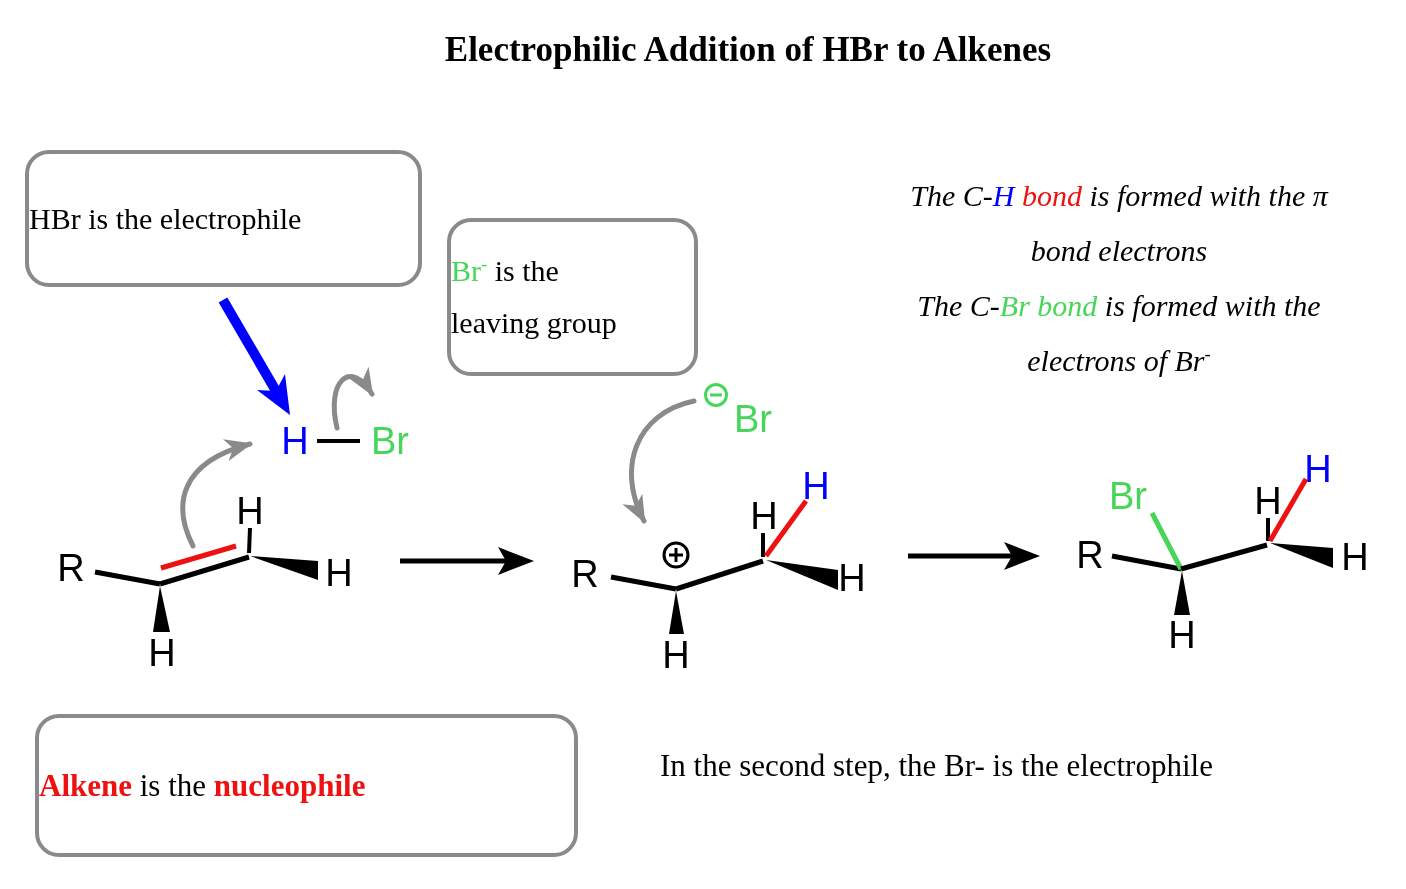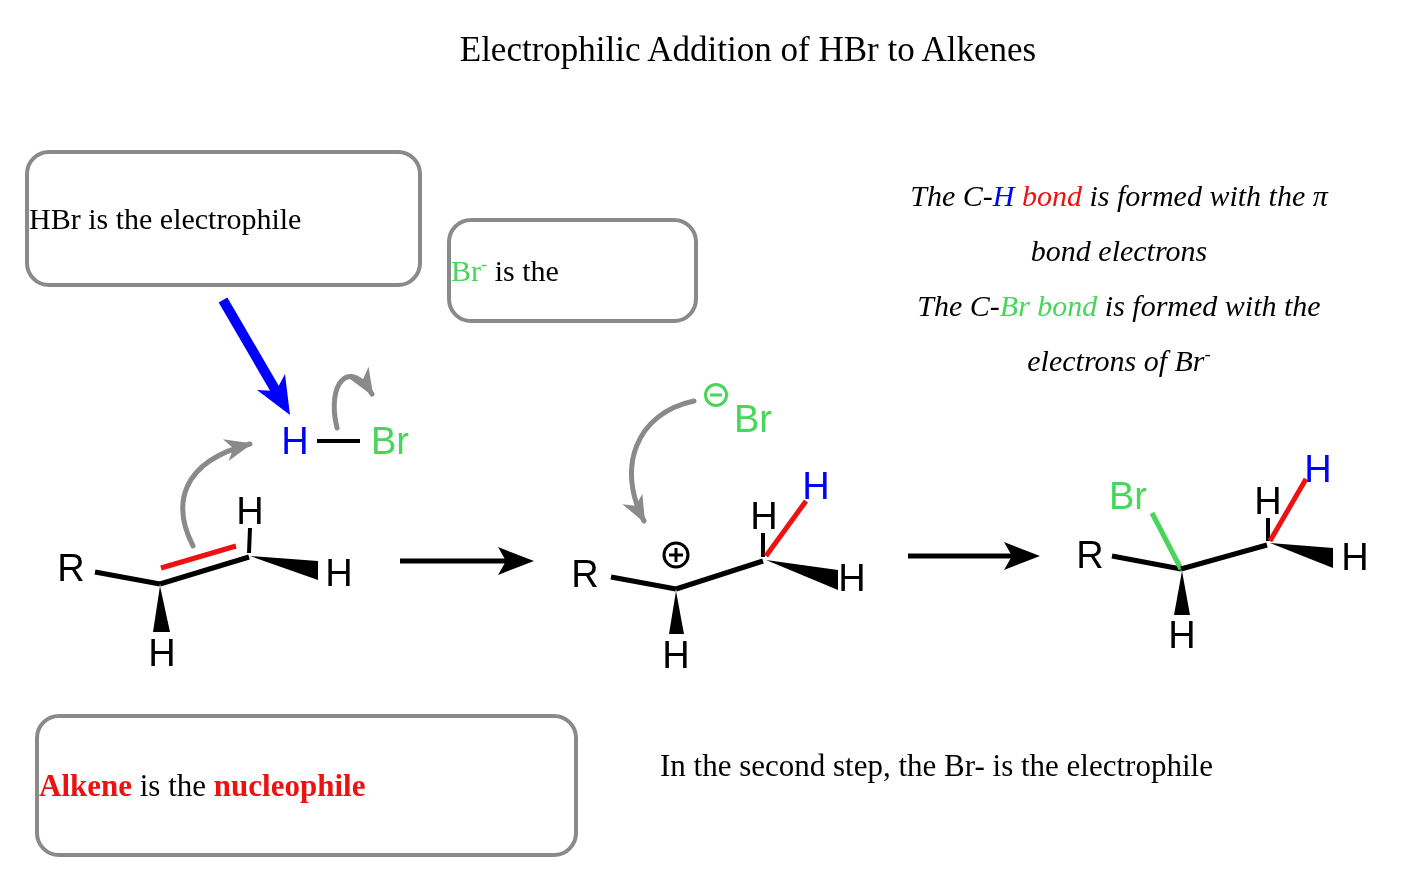--- a/index.html
+++ b/index.html
@@ -3,29 +3,29 @@
 <meta charset="utf-8">
 <style>
   html,body { margin:0; padding:0; background:#ffffff; }
   .canvas {
     position:relative; width:1406px; height:889px; background:#ffffff;
     font-family:"Liberation Serif","DejaVu Serif",serif; color:#000;
     overflow:hidden;
   }
   .title {
     position:absolute; top:30px; left:90px; right:0;
-    text-align:center; font-size:35px; font-weight:normal;
+    text-align:center; font-size:35px; font-weight:bold;
   }
   .callout {
     position:absolute; border:4px solid #8a8a8a; border-radius:24px;
     background:#fff; display:flex; flex-direction:column; justify-content:center;
     align-items:flex-start; text-align:center; box-sizing:border-box;
   }
   .box-electrophile { left:25px; top:150px; width:397px; height:137px; font-size:30px; gap:16px; }
-  .box-leaving     { left:447px; top:218px; width:251px; height:105px; font-size:30px; gap:18px; }
+  .box-leaving     { left:447px; top:218px; width:251px; height:158px; font-size:30px; gap:18px; }
   .box-nucleophile { left:35px;  top:714px; width:543px; height:143px; font-size:31px; gap:5px; }
   .blue  { color:#0000fe; }
   .red   { color:#ee1111; }
   .green { color:#47d65a; }
   .bold  { font-weight:bold; }
   sup.charge { font-size:0.62em; vertical-align:super; line-height:0; }
   .bond-note {
     position:absolute; left:838px; top:168px; width:562px;
     text-align:center; font-style:italic; font-size:30px; line-height:55px;
   }
@@ -54,20 +54,21 @@
 <div class="canvas">
 
   <div class="title">Electrophilic Addition of HBr to Alkenes</div>
 
   <div class="callout box-electrophile">
     <div>HBr is the electrophile</div>
   </div>
 
   <div class="callout box-leaving">
     <div><span class="green">Br</span><sup class="charge green">-</sup><span> is the</span></div>
+    <div>leaving group</div>
   </div>
 
   <div class="bond-note">
     <div><span>The C-</span><span class="blue">H</span><span class="red"> bond</span><span> is formed with the </span><span>π</span></div>
     <div>bond electrons</div>
     <div><span>The C-</span><span class="green">Br bond</span><span> is formed with the</span></div>
     <div><span>electrons of Br</span><sup class="charge">-</sup></div>
   </div>
 
   <div class="callout box-nucleophile">

